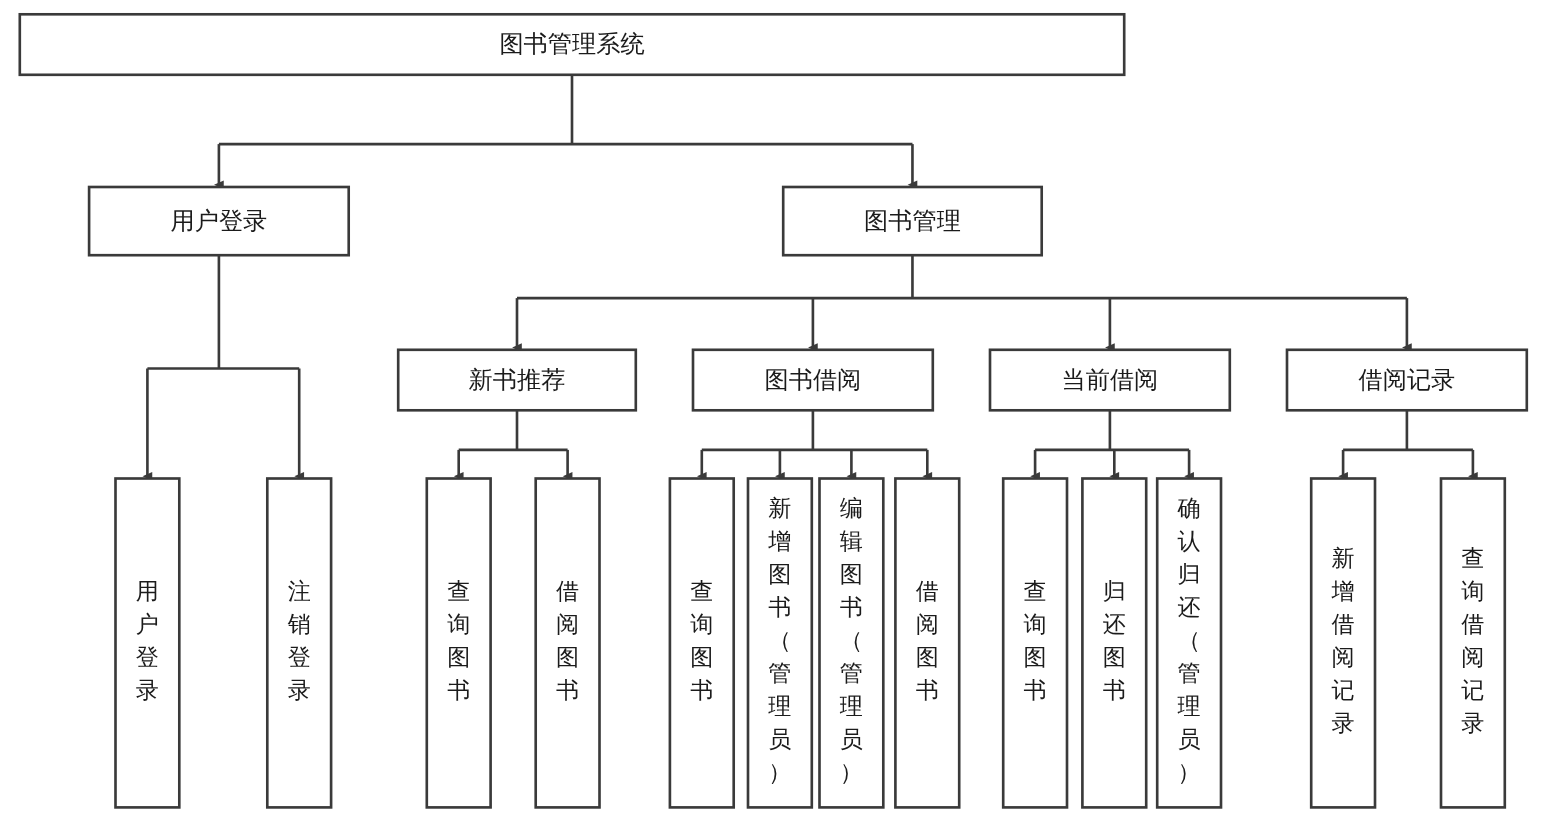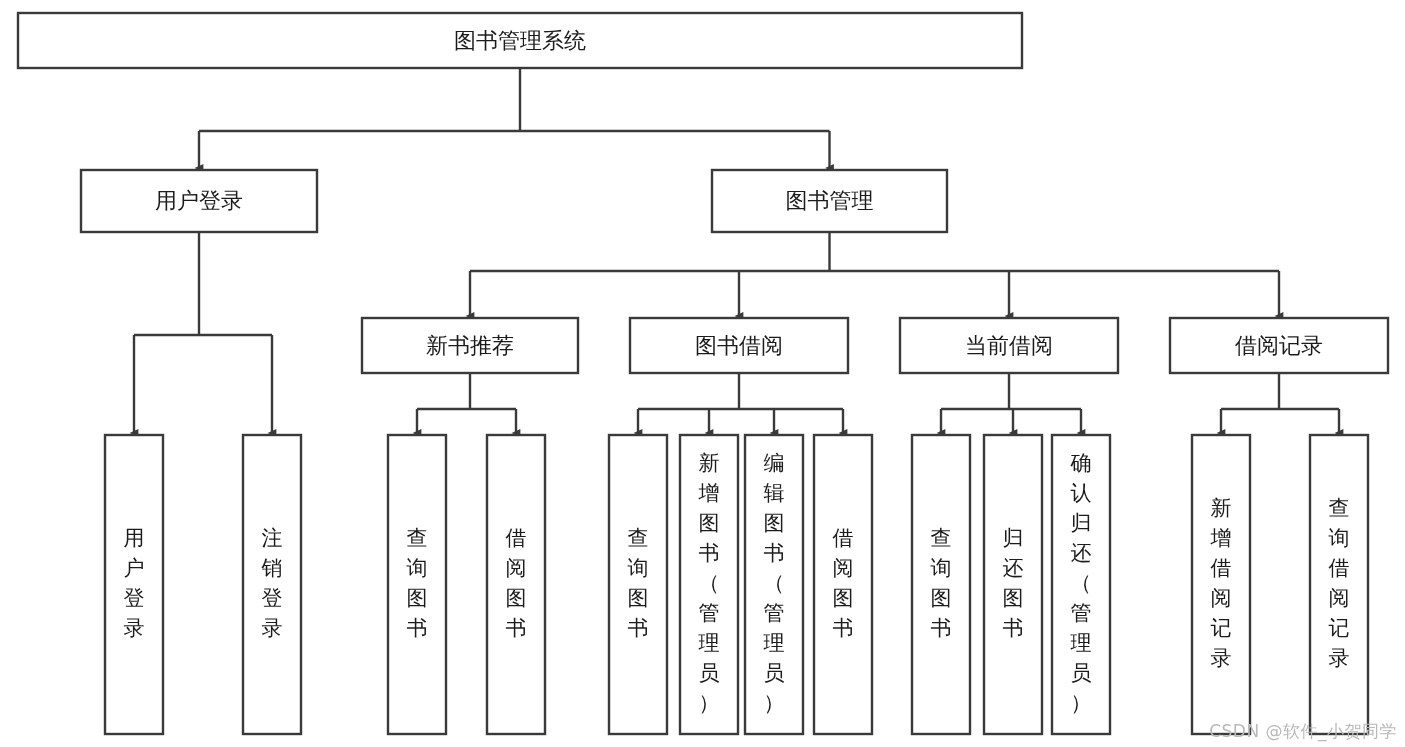--- a/index.html
+++ b/index.html
@@ -187,14 +187,13 @@
           <rect x="1192" y="435" width="58" height="299" class="node-box"></rect>
           <text x="1221" class="node-label-vertical"><tspan x="1221" y="514.5">新</tspan><tspan x="1221" y="544.5">增</tspan><tspan x="1221" y="574.5">借</tspan><tspan x="1221" y="604.5">阅</tspan><tspan x="1221" y="634.5">记</tspan><tspan x="1221" y="664.5">录</tspan></text>
         </g>
         <g>
           <rect x="1310" y="435" width="58" height="299" class="node-box"></rect>
           <text x="1339" class="node-label-vertical"><tspan x="1339" y="514.5">查</tspan><tspan x="1339" y="544.5">询</tspan><tspan x="1339" y="574.5">借</tspan><tspan x="1339" y="604.5">阅</tspan><tspan x="1339" y="634.5">记</tspan><tspan x="1339" y="664.5">录</tspan></text>
         </g>
       </g>
   </svg>
 
-  <div class="watermark">CSDN @软件_小贺同学</div>
 </div>
 
 </body></html>

